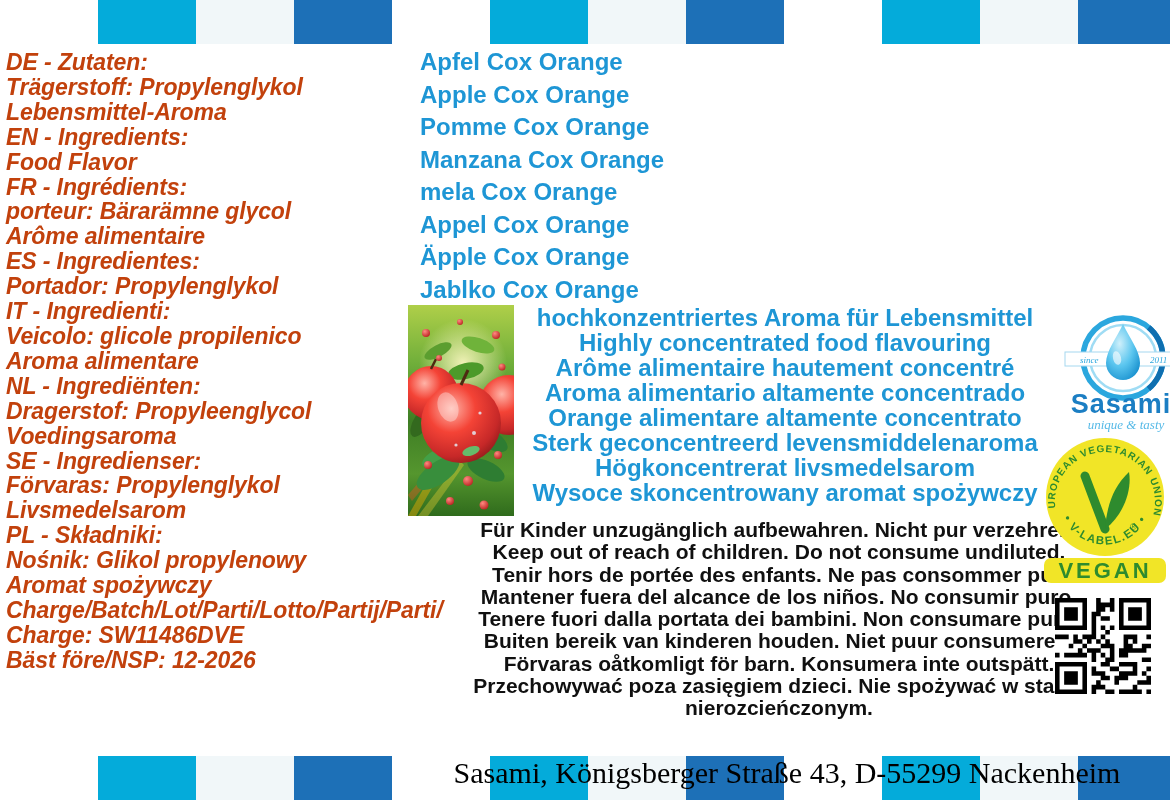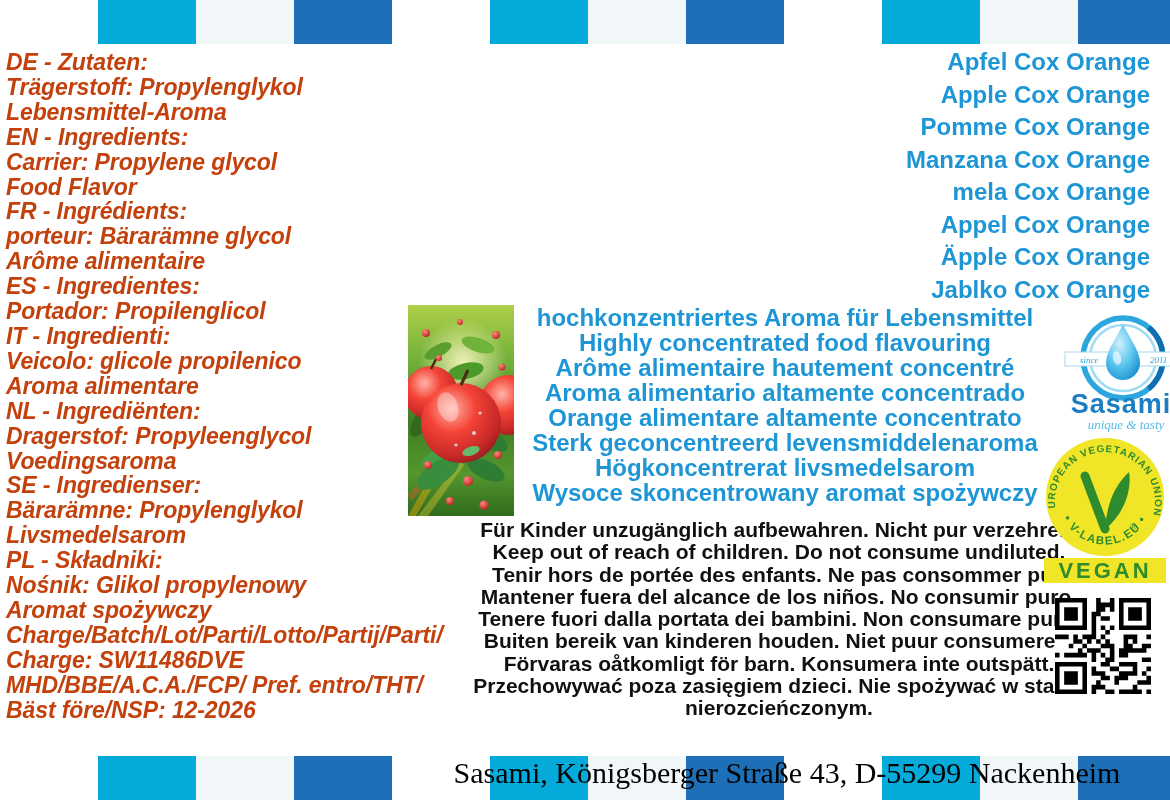--- a/index.html
+++ b/index.html
@@ -12,76 +12,74 @@
       #ffffff 0 98px,
       #04ABDA 98px 196px,
       #F1F7F9 196px 294px,
       #1D70B7 294px 392px);}
   .stripe.top{top:0;}
   .stripe.bottom{top:756px;}
 
   .left-col{position:absolute;left:6px;top:50px;color:#c2410c;font-weight:bold;
     font-size:23px;line-height:24.9px;white-space:nowrap;letter-spacing:-0.1px;font-style:italic;}
 
-  .titles{position:absolute;left:420px;top:46px;width:730px;text-align:right;
+  .titles{position:absolute;left:420px;top:46px;width:730px;text-align:left;
     color:#1E96D5;font-weight:bold;font-size:24px;line-height:32.5px;}
 
   .conc{position:absolute;left:420px;top:305px;width:730px;text-align:center;
     color:#1E96D5;font-weight:bold;font-size:24px;line-height:25px;}
 
   .warnings{position:absolute;left:408px;top:519px;width:742px;text-align:center;
     color:#101010;font-weight:bold;font-size:21px;line-height:22.3px;}
 
   .address{position:absolute;left:420px;top:714px;width:734px;text-align:center;
     font-family:"Liberation Serif", serif;font-size:30px;color:#000;margin-top:42px;}
 
   .apple-art{position:absolute;left:408px;top:305px;width:106px;height:211px;}
   .sasami-logo{position:absolute;left:1064px;top:308px;width:118px;height:128px;}
   .vlabel{position:absolute;left:1044px;top:436px;width:122px;height:120px;}
   .vegan-banner{position:absolute;left:1044px;top:558px;width:122px;height:25px;
     background:#F1E527;display:flex;align-items:center;justify-content:center;
-    color:#2E8B2E;font-weight:bold;font-size:22px;letter-spacing:3px;}
+    color:#2E8B2E;font-weight:bold;font-size:22px;letter-spacing:3px;border-radius:7px;}
   .qr{position:absolute;left:1055px;top:598px;width:96px;height:96px;}
   .qr svg{width:100%;height:100%;}
 </style>
 </head>
 <body>
 
 <div class="page">
 
   <div class="stripe top"></div>
   <div class="stripe bottom"></div>
 
   <div class="left-col">
       <div>DE - Zutaten:</div>
       <div>Trägerstoff: Propylenglykol</div>
       <div>Lebensmittel-Aroma</div>
       <div>EN - Ingredients:</div>
-      <div>Carrier: Propylene glycol</div>
       <div>Food Flavor</div>
       <div>FR - Ingrédients:</div>
       <div>porteur: Bärarämne glycol</div>
       <div>Arôme alimentaire</div>
       <div>ES - Ingredientes:</div>
-      <div>Portador: Propilenglicol</div>
+      <div>Portador: Propylenglykol</div>
       <div>IT - Ingredienti:</div>
       <div>Veicolo: glicole propilenico</div>
       <div>Aroma alimentare</div>
       <div>NL - Ingrediënten:</div>
       <div>Dragerstof: Propyleenglycol</div>
       <div>Voedingsaroma</div>
       <div>SE - Ingredienser:</div>
-      <div>Bärarämne: Propylenglykol</div>
+      <div>Förvaras: Propylenglykol</div>
       <div>Livsmedelsarom</div>
       <div>PL - Składniki:</div>
       <div>Nośnik: Glikol propylenowy</div>
       <div>Aromat spożywczy</div>
       <div>Charge/Batch/Lot/Parti/Lotto/Partij/Parti/</div>
       <div>Charge: SW11486DVE</div>
-      <div>MHD/BBE/A.C.A./FCP/ Pref. entro/THT/</div>
       <div>Bäst före/NSP: 12-2026</div>
     </div>
 
   <div class="titles">
       <div>Apfel Cox Orange</div>
       <div>Apple Cox Orange</div>
       <div>Pomme Cox Orange</div>
       <div>Manzana Cox Orange</div>
       <div>mela Cox Orange</div>
       <div>Appel Cox Orange</div>

